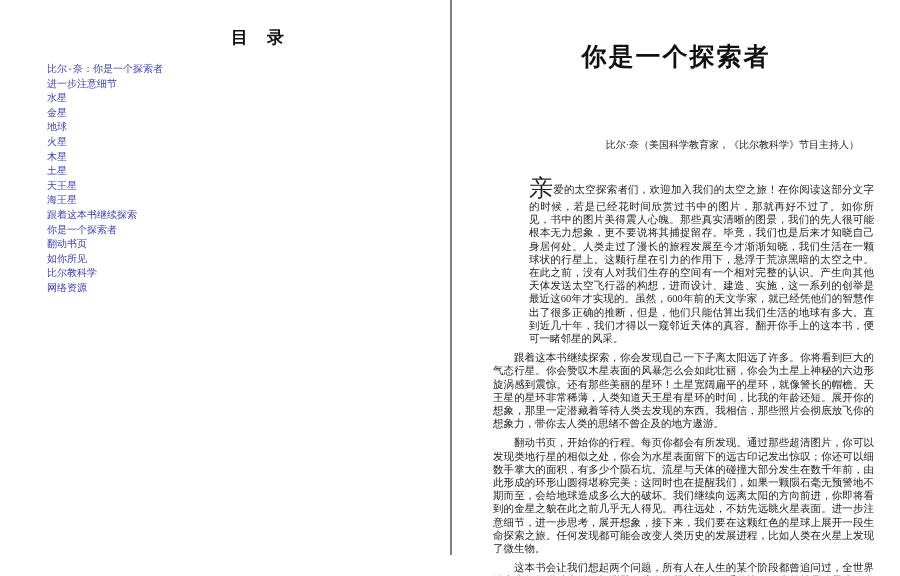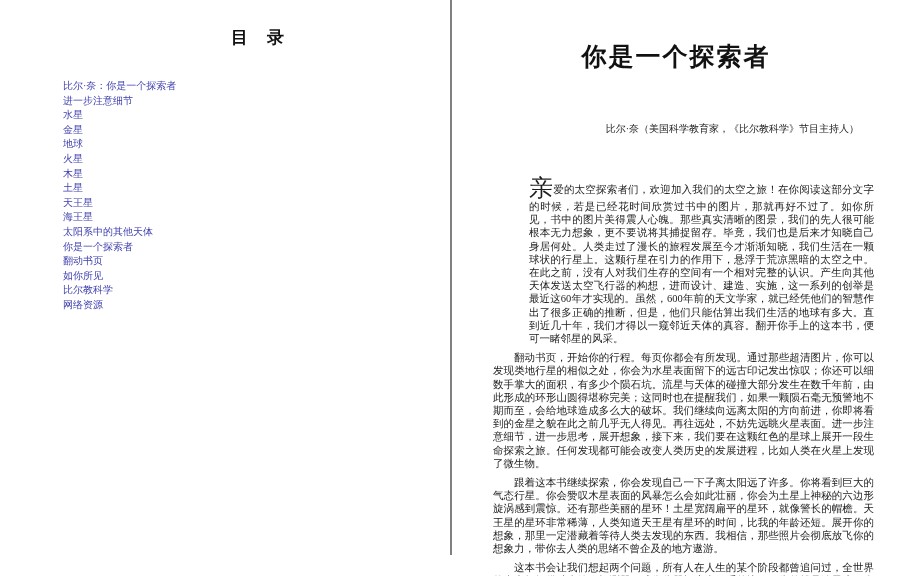--- a/index.html
+++ b/index.html
@@ -43,23 +43,24 @@
     text-align: center;
     font-size: 17px;
     font-weight: bold;
     color: #111111;
     letter-spacing: 1px;
   }
   .toc-list {
     position: absolute;
     top: 61px;
     left: 47px;
-    margin: 16px;
+    margin: 0;
     padding: 0;
     list-style: none;
+    font-family: Liberation Mono, monospace;
   }
   .toc-list li {
     margin: 0;
     padding: 0;
     height: 14.6px;
     line-height: 14.6px;
   }
   .toc-list a {
     font-size: 10px;
     color: #3e3ead;
@@ -82,21 +83,21 @@
     left: 0;
     width: 448px;
     text-align: center;
     font-size: 25px;
     font-weight: bold;
     color: #111111;
     letter-spacing: 2px;
   }
   .byline {
     position: absolute;
-    top: 122px;
+    top: 138px;
     left: 41px;
     width: 380px;
     text-align: right;
     padding-right: 14px;
     box-sizing: border-box;
     font-size: 10px;
     color: #222222;
   }
   .chapter-body {
     position: absolute;
@@ -134,35 +135,35 @@
       <li><a>比尔·奈：你是一个探索者</a></li>
       <li><a>进一步注意细节</a></li>
       <li><a>水星</a></li>
       <li><a>金星</a></li>
       <li><a>地球</a></li>
       <li><a>火星</a></li>
       <li><a>木星</a></li>
       <li><a>土星</a></li>
       <li><a>天王星</a></li>
       <li><a>海王星</a></li>
-      <li><a>太阳系中的其他天体</a></li>
+      <li><a>跟着这本书继续探索</a></li>
       <li><a>你是一个探索者</a></li>
       <li><a>翻动书页</a></li>
       <li><a>如你所见</a></li>
       <li><a>比尔教科学</a></li>
       <li><a>网络资源</a></li>
     </ul>
   </div>
 
   <div class="page-divider"></div>
 
   <div class="page-right">
     <h1 class="chapter-title">你是一个探索者</h1>
     <div class="byline">比尔·奈（美国科学教育家，《比尔教科学》节目主持人）</div>
     <div class="chapter-body">
       <p class="lead"><span class="drop-cap">亲</span><span>爱的太空探索者们，欢迎加入我们的太空之旅！在你阅读这部分文字的时候，若是已经花时间欣赏过书中的图片，那就再好不过了。如你所见，书中的图片美得震人心魄。那些真实清晰的图景，我们的先人很可能根本无力想象，更不要说将其捕捉留存。毕竟，我们也是后来才知晓自己身居何处。人类走过了漫长的旅程发展至今才渐渐知晓，我们生活在一颗球状的行星上。这颗行星在引力的作用下，悬浮于荒凉黑暗的太空之中。在此之前，没有人对我们生存的空间有一个相对完整的认识。产生向其他天体发送太空飞行器的构想，进而设计、建造、实施，这一系列的创举是最近这60年才实现的。虽然，600年前的天文学家，就已经凭他们的智慧作出了很多正确的推断，但是，他们只能估算出我们生活的地球有多大。直到近几十年，我们才得以一窥邻近天体的真容。翻开你手上的这本书，便可一睹邻星的风采。</span></p>
+      <p>跟着这本书继续探索，你会发现自己一下子离太阳远了许多。你将看到巨大的气态行星。你会赞叹木星表面的风暴怎么会如此壮丽，你会为土星上神秘的六边形旋涡感到震惊。还有那些美丽的星环！土星宽阔扁平的星环，就像警长的帽檐。天王星的星环非常稀薄，人类知道天王星有星环的时间，比我的年龄还短。展开你的想象，那里一定潜藏着等待人类去发现的东西。我相信，那些照片会彻底放飞你的想象力，带你去人类的思绪不曾企及的地方遨游。</p>
       <p>翻动书页，开始你的行程。每页你都会有所发现。通过那些超清图片，你可以发现类地行星的相似之处，你会为水星表面留下的远古印记发出惊叹；你还可以细数手掌大的面积，有多少个陨石坑。流星与天体的碰撞大部分发生在数千年前，由此形成的环形山圆得堪称完美；这同时也在提醒我们，如果一颗陨石毫无预警地不期而至，会给地球造成多么大的破坏。我们继续向远离太阳的方向前进，你即将看到的金星之貌在此之前几乎无人得见。再往远处，不妨先远眺火星表面。进一步注意细节，进一步思考，展开想象，接下来，我们要在这颗红色的星球上展开一段生命探索之旅。任何发现都可能会改变人类历史的发展进程，比如人类在火星上发现了微生物。</p>
-      <p>跟着这本书继续探索，你会发现自己一下子离太阳远了许多。你将看到巨大的气态行星。你会赞叹木星表面的风暴怎么会如此壮丽，你会为土星上神秘的六边形旋涡感到震惊。还有那些美丽的星环！土星宽阔扁平的星环，就像警长的帽檐。天王星的星环非常稀薄，人类知道天王星有星环的时间，比我的年龄还短。展开你的想象，那里一定潜藏着等待人类去发现的东西。我相信，那些照片会彻底放飞你的想象力，带你去人类的思绪不曾企及的地方遨游。</p>
       <p>这本书会让我们想起两个问题，所有人在人生的某个阶段都曾追问过，全世界的太空组织借助火箭、探测器、成像仪器探索太阳系的边际，为的就是追寻这两个问题的答案。这两个问题的答案也是人类难以抑制想要去探寻的真理：我们从哪儿来？茫茫宇宙，我们的地球是孤悬于银河臂上唯一孕育出生命的行星吗？这是全人类都在思考的问题。去寻找属于自己的答案吧！最好的自然要留到最后，让我们像宇航员那样，从太空俯瞰我们的地球。这本书会改变你对世界的认知。开始阅读，开始探索吧！</p>
     </div>
   </div>
 
 </div>
 
 </body></html>

